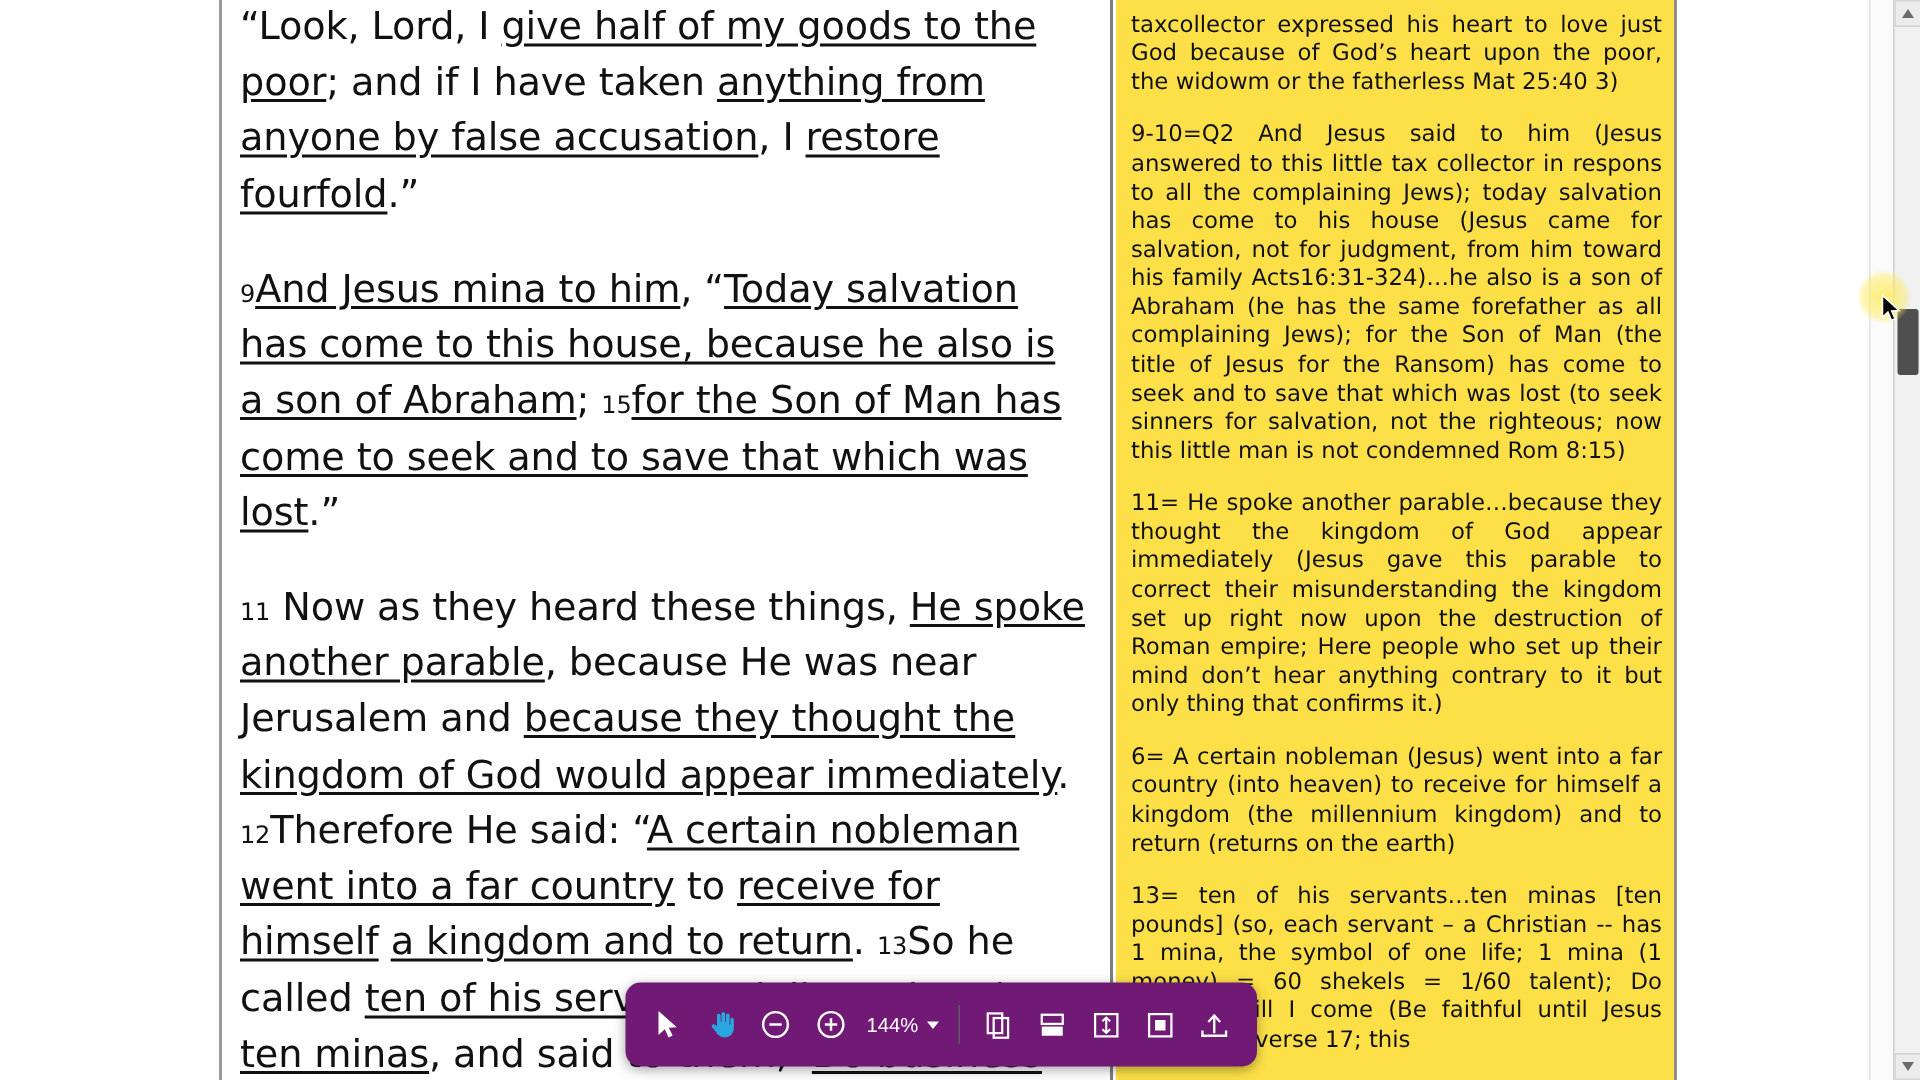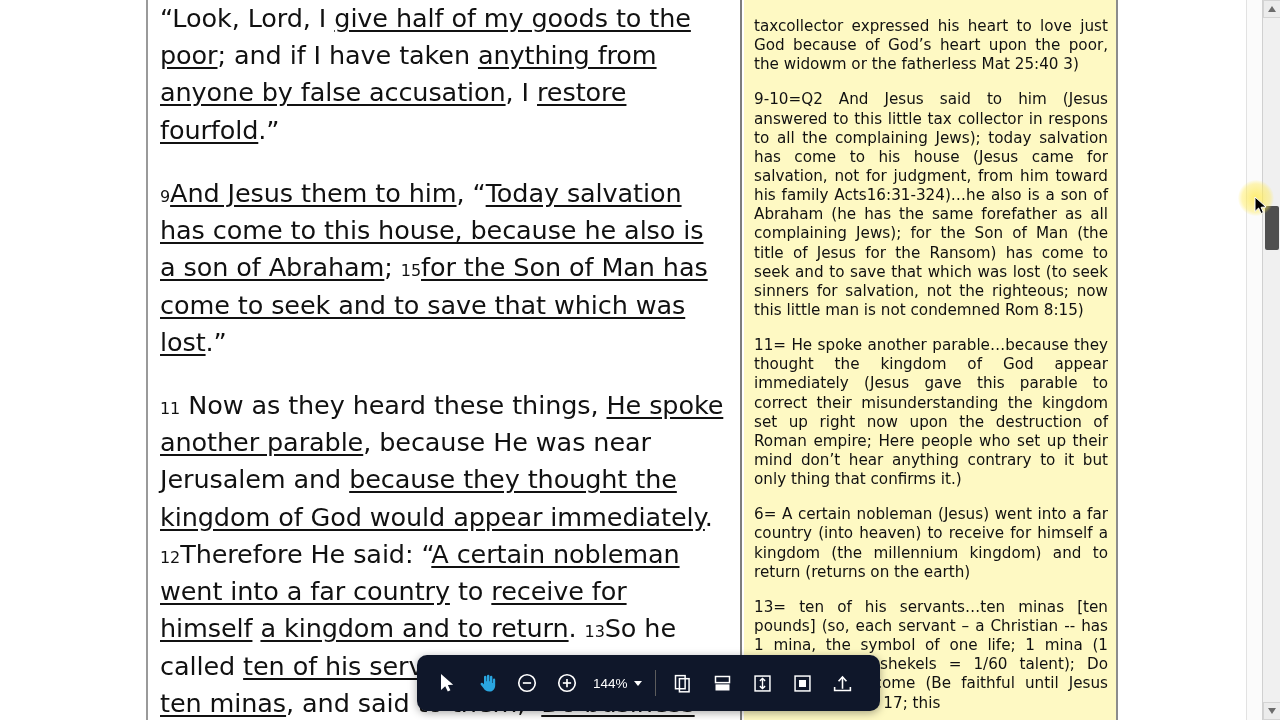--- a/index.html
+++ b/index.html
@@ -65,23 +65,23 @@
     background: #7d7d7d;
   }
 
   
   .comment-col {
     position: absolute;
     left: 744px;
     top: 0;
     width: 380px;
     height: 720px;
-    padding: 17px 16px 0 10px;
-    box-sizing: border-box;
-    background: #fef9c3;
+    padding: 7px 16px 0 10px;
+    box-sizing: border-box;
+    background: #fde047;
     overflow: hidden;
   }
   .comment-col p {
     margin: 0 0 16px 0;
     font-size: 15.2px;
     line-height: 1.26;
     color: #111111;
     text-align: justify;
     font-family: "DejaVu Sans", sans-serif;
   }
@@ -166,23 +166,23 @@
     position: absolute;
     left: 1254px; top: 196px;
     width: 14px; height: 20px;
   }
 
   
   .toolbar {
     position: absolute;
     left: 417px;
     top: 655px;
-    width: 463px;
+    width: 421px;
     height: 56px;
-    background: #0f172a;
+    background: #701a75;
     border-radius: 10px;
     display: flex;
     align-items: center;
     padding: 0 10px;
     box-sizing: border-box;
     gap: 0;
     box-shadow: 0 2px 8px rgba(0,0,0,0.35);
   }
   .tb-btn {
     width: 40px; height: 40px;
@@ -219,21 +219,21 @@
 <div id="page">
 
   <div class="left-margin"></div>
 
   <div class="main-col">
     <p>
       <span>“Look, Lord, I </span><span class="u">give half of my goods to the poor</span><span>; and if I have taken </span><span class="u">anything from anyone by false accusation</span><span>, I </span><span class="u">restore fourfold</span><span>.”</span>
     </p>
 
     <p>
-      <span class="vs">9</span><span class="u">And Jesus them to him</span><span>, “</span><span class="u">Today salvation has come to this house, because he also is a son of Abraham</span><span>; </span><span class="vs">15</span><span class="u">for the Son of Man has come to seek and to save that which was lost</span><span>.”</span>
+      <span class="vs">9</span><span class="u">And Jesus mina to him</span><span>, “</span><span class="u">Today salvation has come to this house, because he also is a son of Abraham</span><span>; </span><span class="vs">15</span><span class="u">for the Son of Man has come to seek and to save that which was lost</span><span>.”</span>
     </p>
 
     <p>
       <span class="vs">11</span><span> Now as they heard these things, </span><span class="u">He spoke another parable</span><span>, because He was near Jerusalem and </span><span class="u">because they thought the kingdom of God would appear immediately</span><span>. </span><span class="vs">12</span><span>Therefore He said: “</span><span class="u">A certain nobleman</span><span> </span><span class="u">went into a far country</span><span> to </span><span class="u">receive for himself</span><span> </span><span class="u">a kingdom and to return</span><span>. </span><span class="vs">13</span><span>So he called </span><span class="u">ten of his servants</span><span>, delivered to them </span><span class="u">ten minas</span><span>, and said to them, ‘</span><span class="u">Do business till I come</span>
     </p>
   </div>
 
   <div class="col-divider"></div>
 
   <div class="comment-col">

